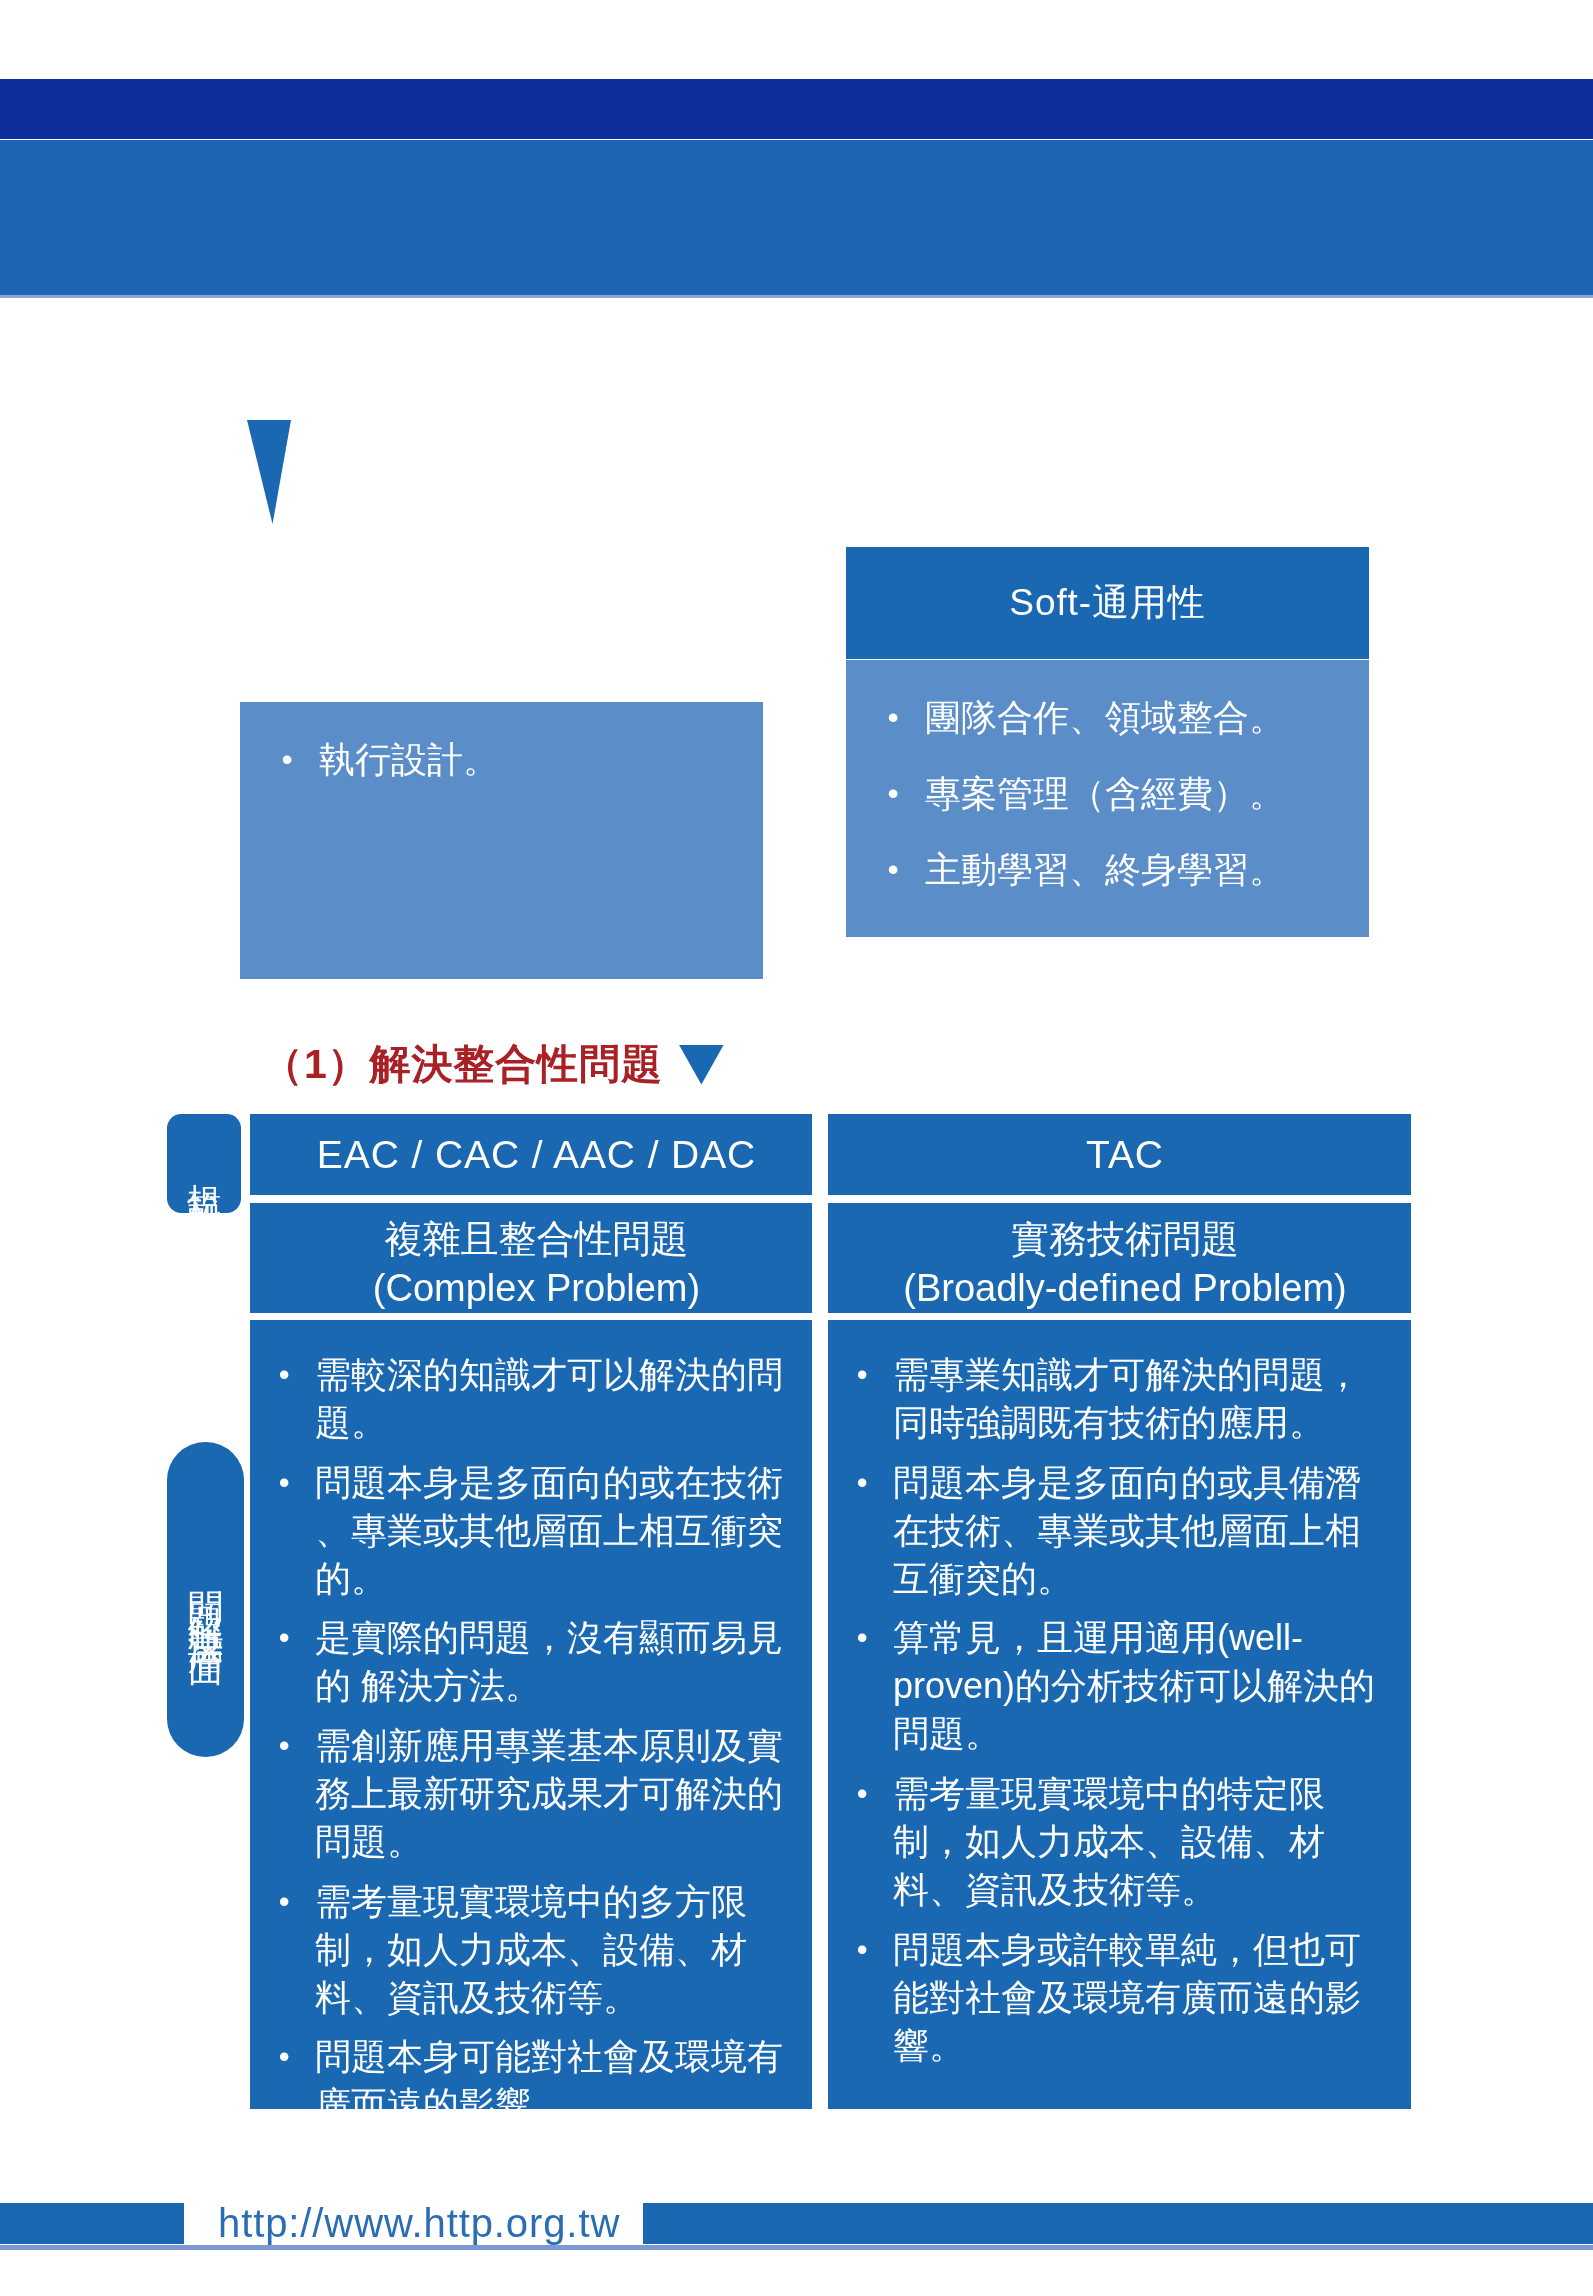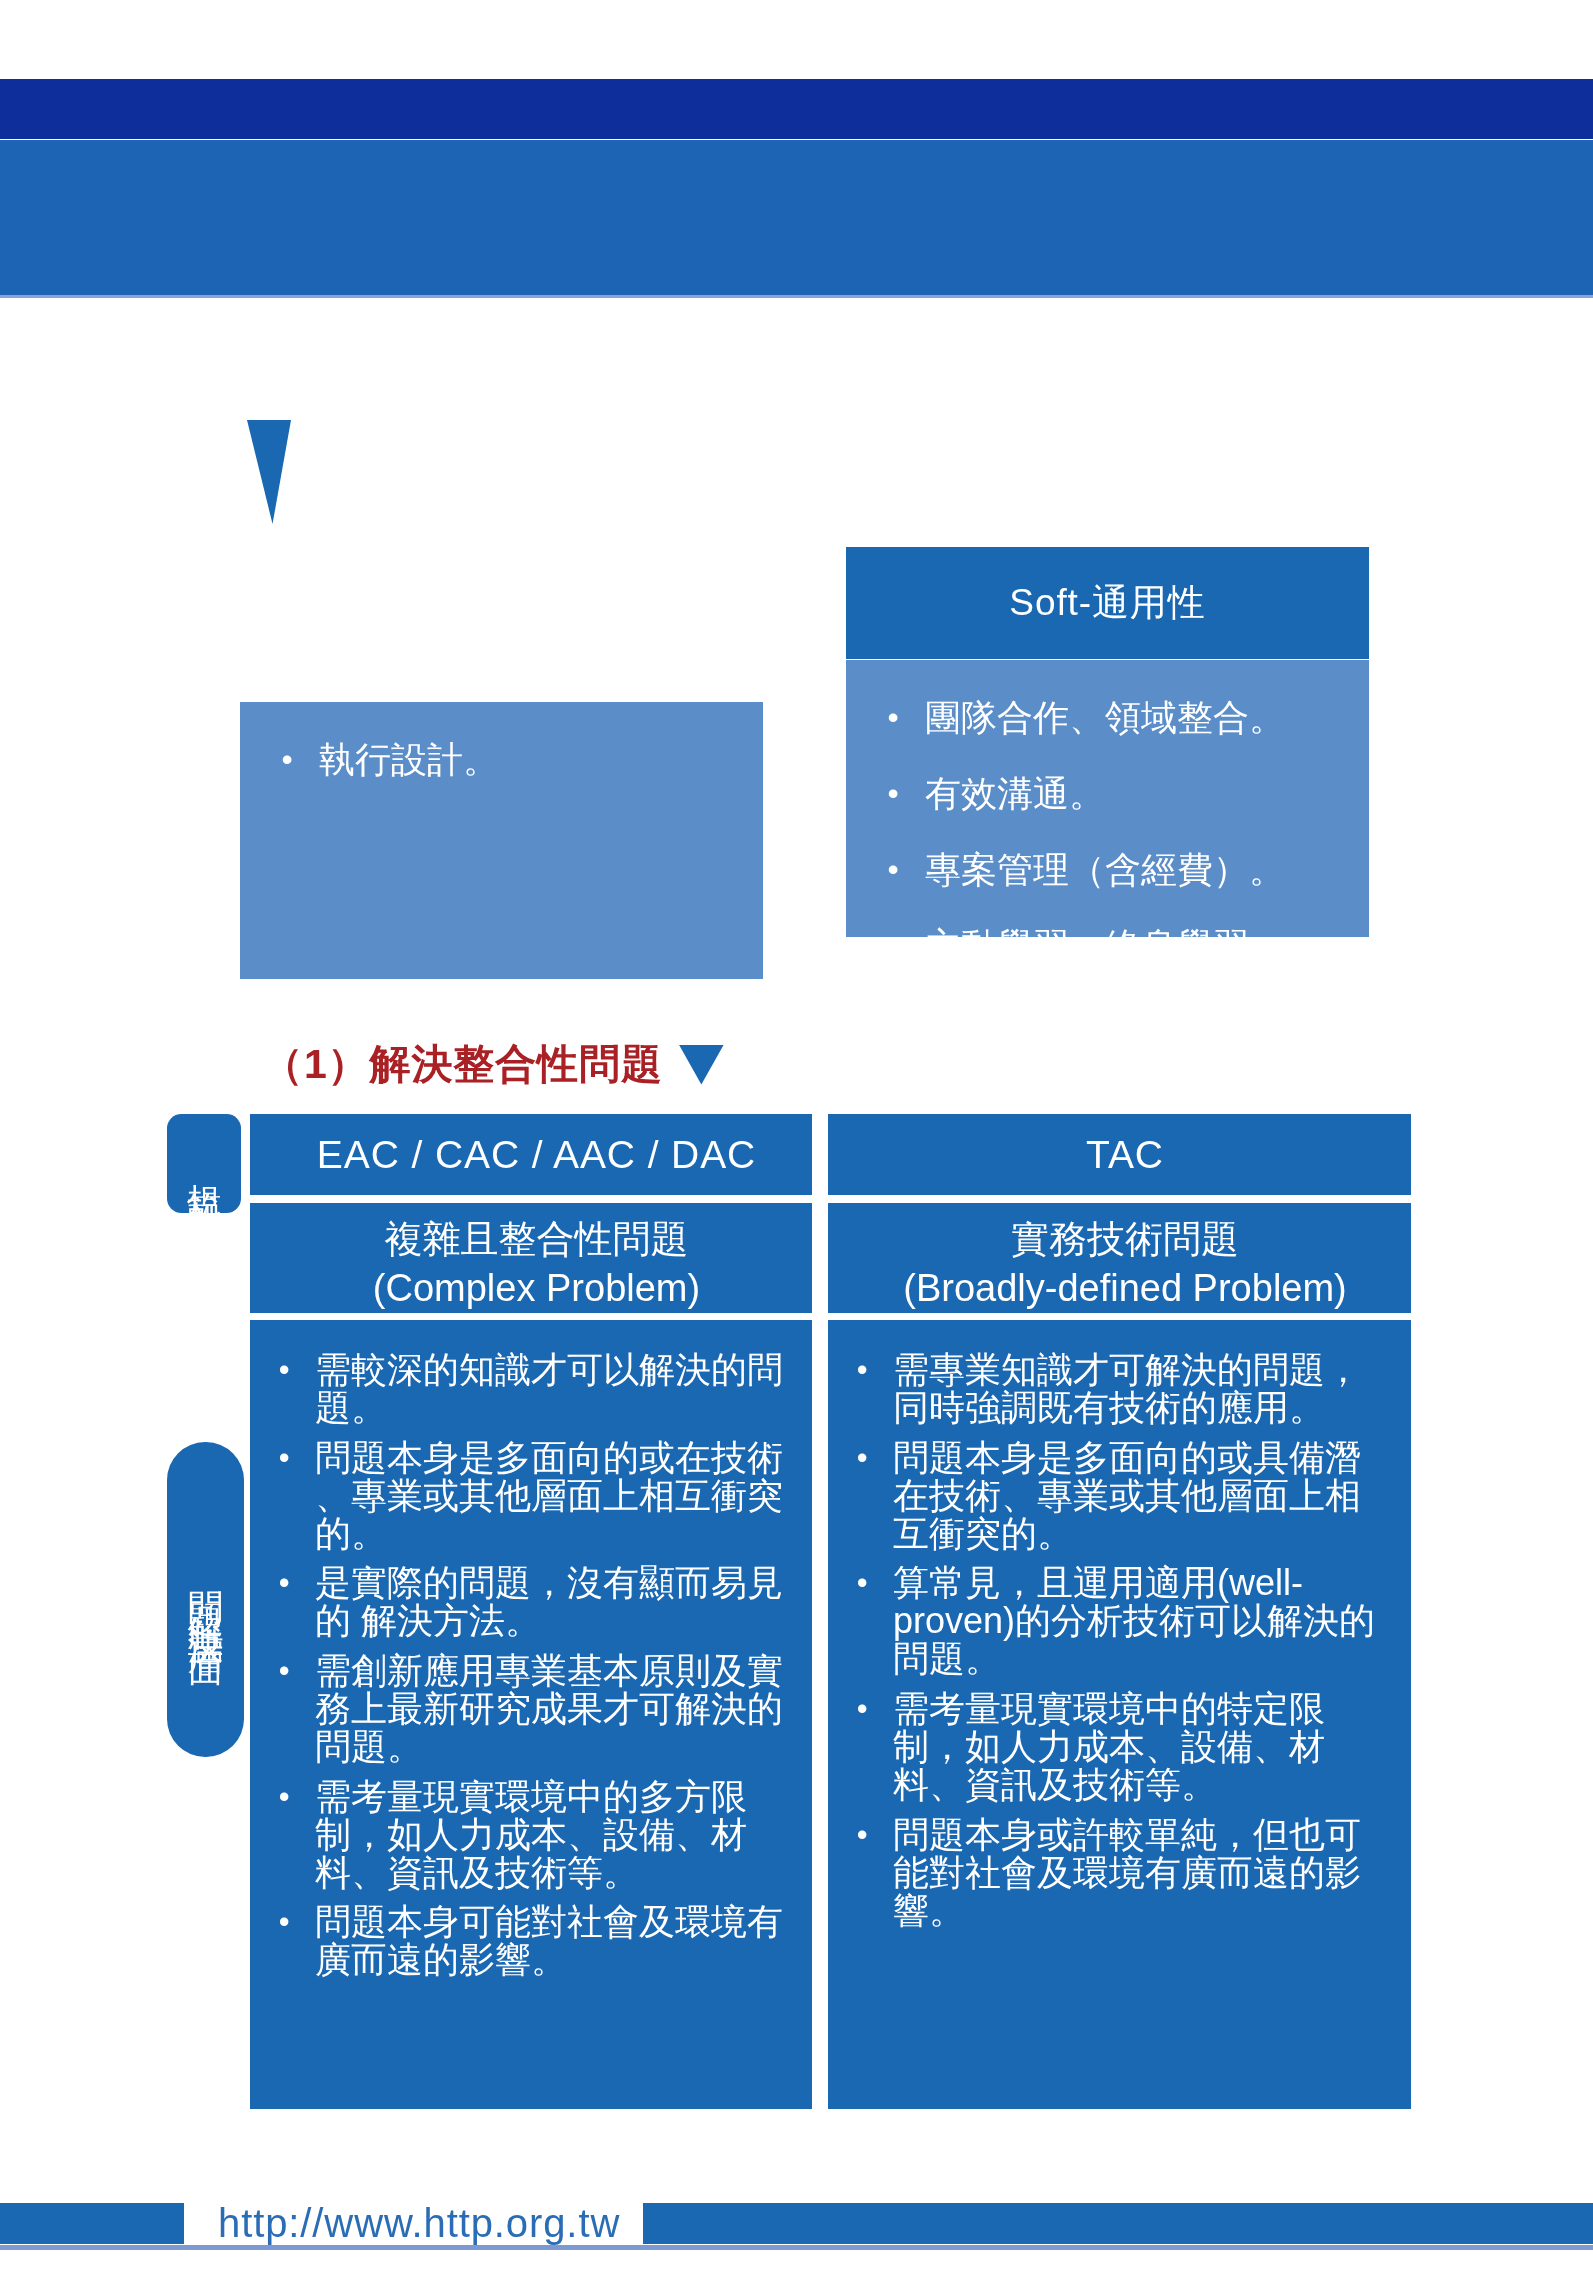--- a/index.html
+++ b/index.html
@@ -37,21 +37,21 @@
   .pill-side{left:167px;top:1442px;width:77px;height:315px;border-radius:38px;}
   .vtext{writing-mode:vertical-rl;text-orientation:upright;font-size:36px;letter-spacing:9px;line-height:1;}
   .pill-side .vtext{letter-spacing:12.6px;}
   .cell{position:absolute;background:var(--blue);color:#ffffff;box-sizing:border-box;padding-left:11px;}
   .c1{left:250px;width:562px;}
   .c2{left:828px;width:583px;}
   .head{top:1114px;height:81px;display:flex;align-items:center;justify-content:center;font-size:39px;letter-spacing:0.9px;}
   .sub{top:1203px;height:110px;display:flex;flex-direction:column;align-items:center;justify-content:flex-end;
     font-size:38px;line-height:49px;text-align:center;}
   .tbody{top:1320px;height:789px;padding:31px 16px 0 27px;font-size:36px;}
-  .bullet{position:relative;padding-left:38px;line-height:38px;margin-bottom:11.7px;}
+  .bullet{position:relative;padding-left:38px;line-height:48px;margin-bottom:11.7px;}
   .bullet::before{content:"•";position:absolute;left:1.8px;top:0;font-size:31px;}
   
   .fbar{position:absolute;top:2203px;height:41px;background:var(--blue);}
   .fbar-left{left:0;width:184px;}
   .fbar-right{left:643px;width:950px;}
   .fline{position:absolute;left:0;top:2245px;width:1593px;height:4.5px;background:#7c99d2;}
   .furl{position:absolute;left:218px;top:2203px;width:423px;height:41px;line-height:41px;
     font-size:40px;color:var(--url-blue);text-decoration:none;letter-spacing:0.9px;white-space:nowrap;}
 </style>
 </head>
@@ -66,21 +66,20 @@
 
   <div class="colbox soft-header">
     <span>Soft-通用性</span>
   </div>
 
   <div class="content-box hard-body">
       <div class="cb-item">執行設計。</div>
     </div>
   <div class="content-box soft-body">
       <div class="cb-item">團隊合作、領域整合。</div>
-      <div class="cb-item">有效溝通。</div>
       <div class="cb-item">專案管理（含經費）。</div>
       <div class="cb-item">主動學習、終身學習。</div>
     </div>
 
   <div class="subtitle-row">
     <span class="subtitle">（1）解決整合性問題</span>
     <span class="tri-down"></span>
   </div>
 
   <div class="pill pill-top">

